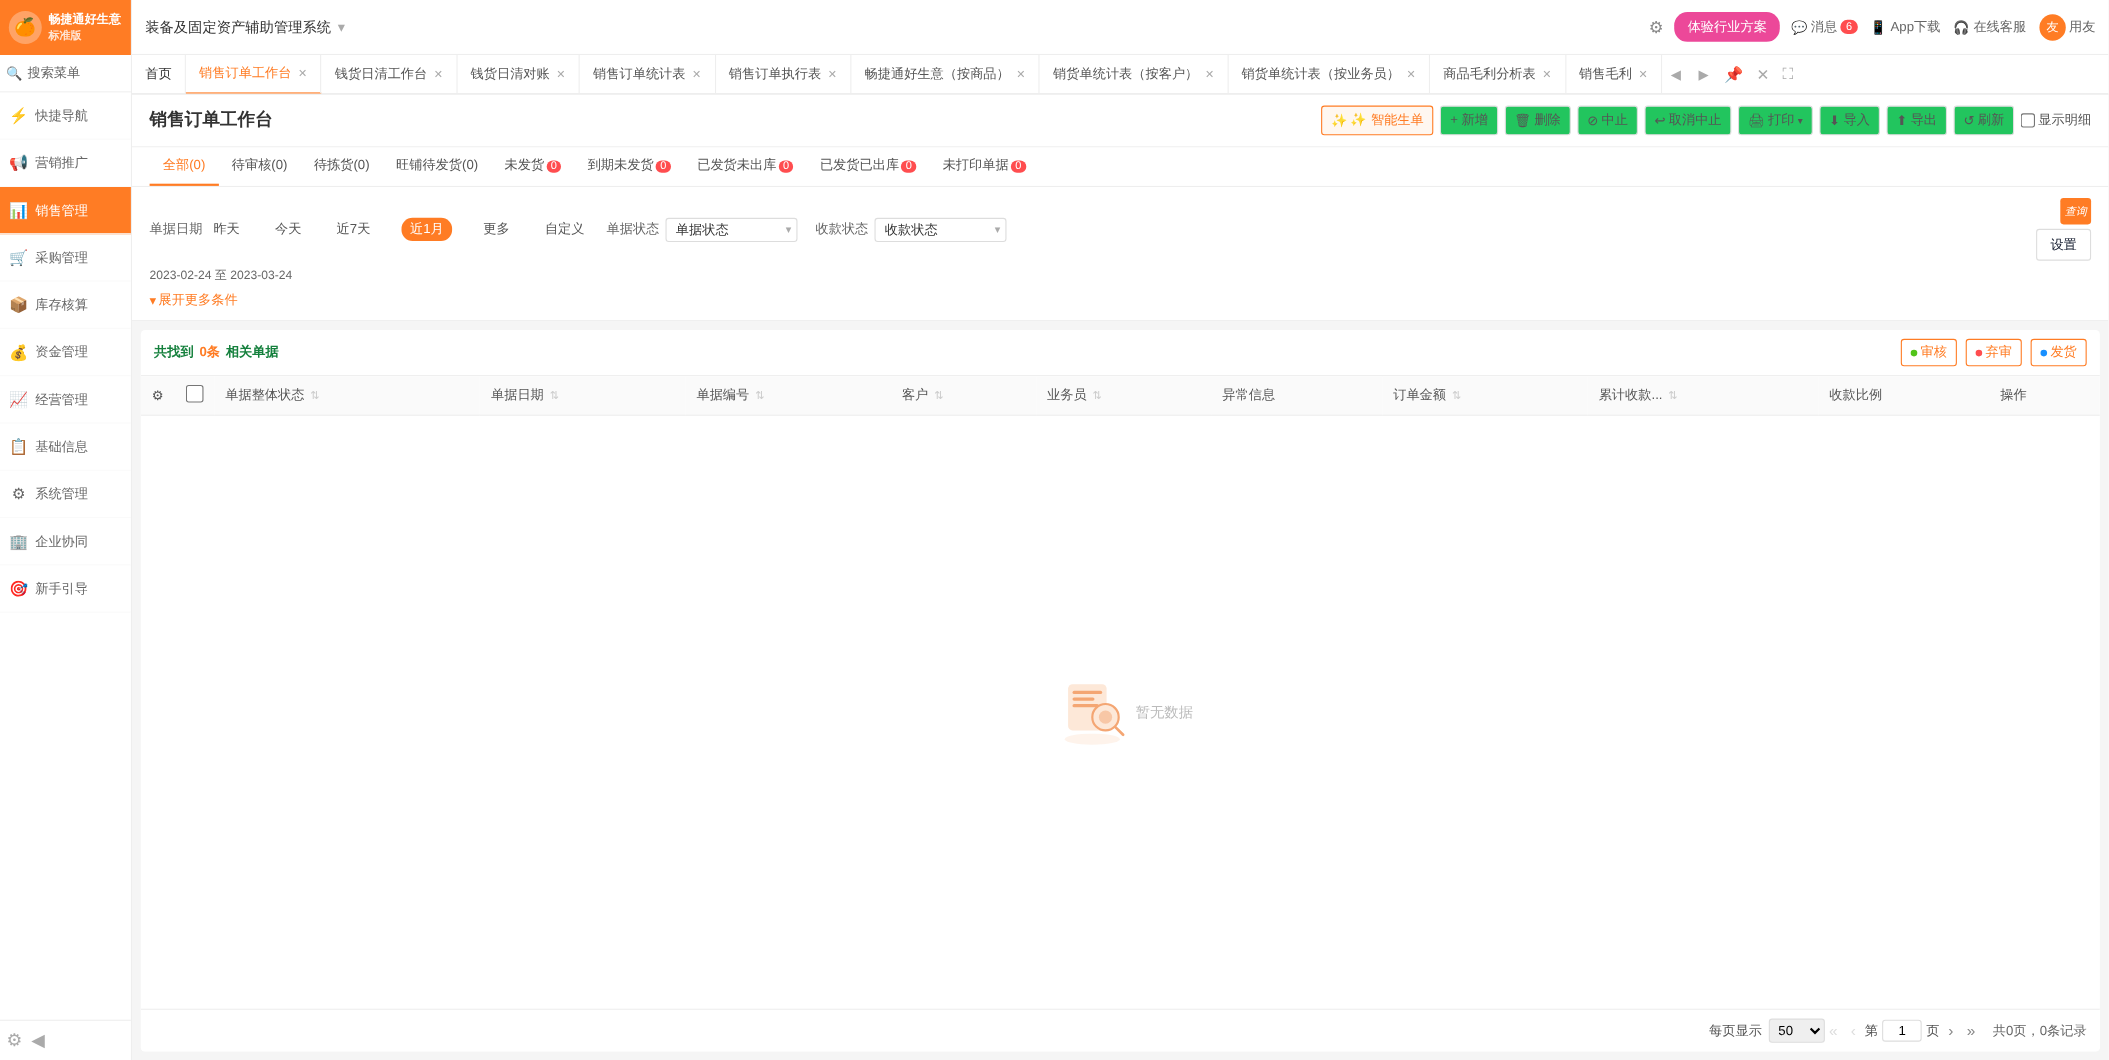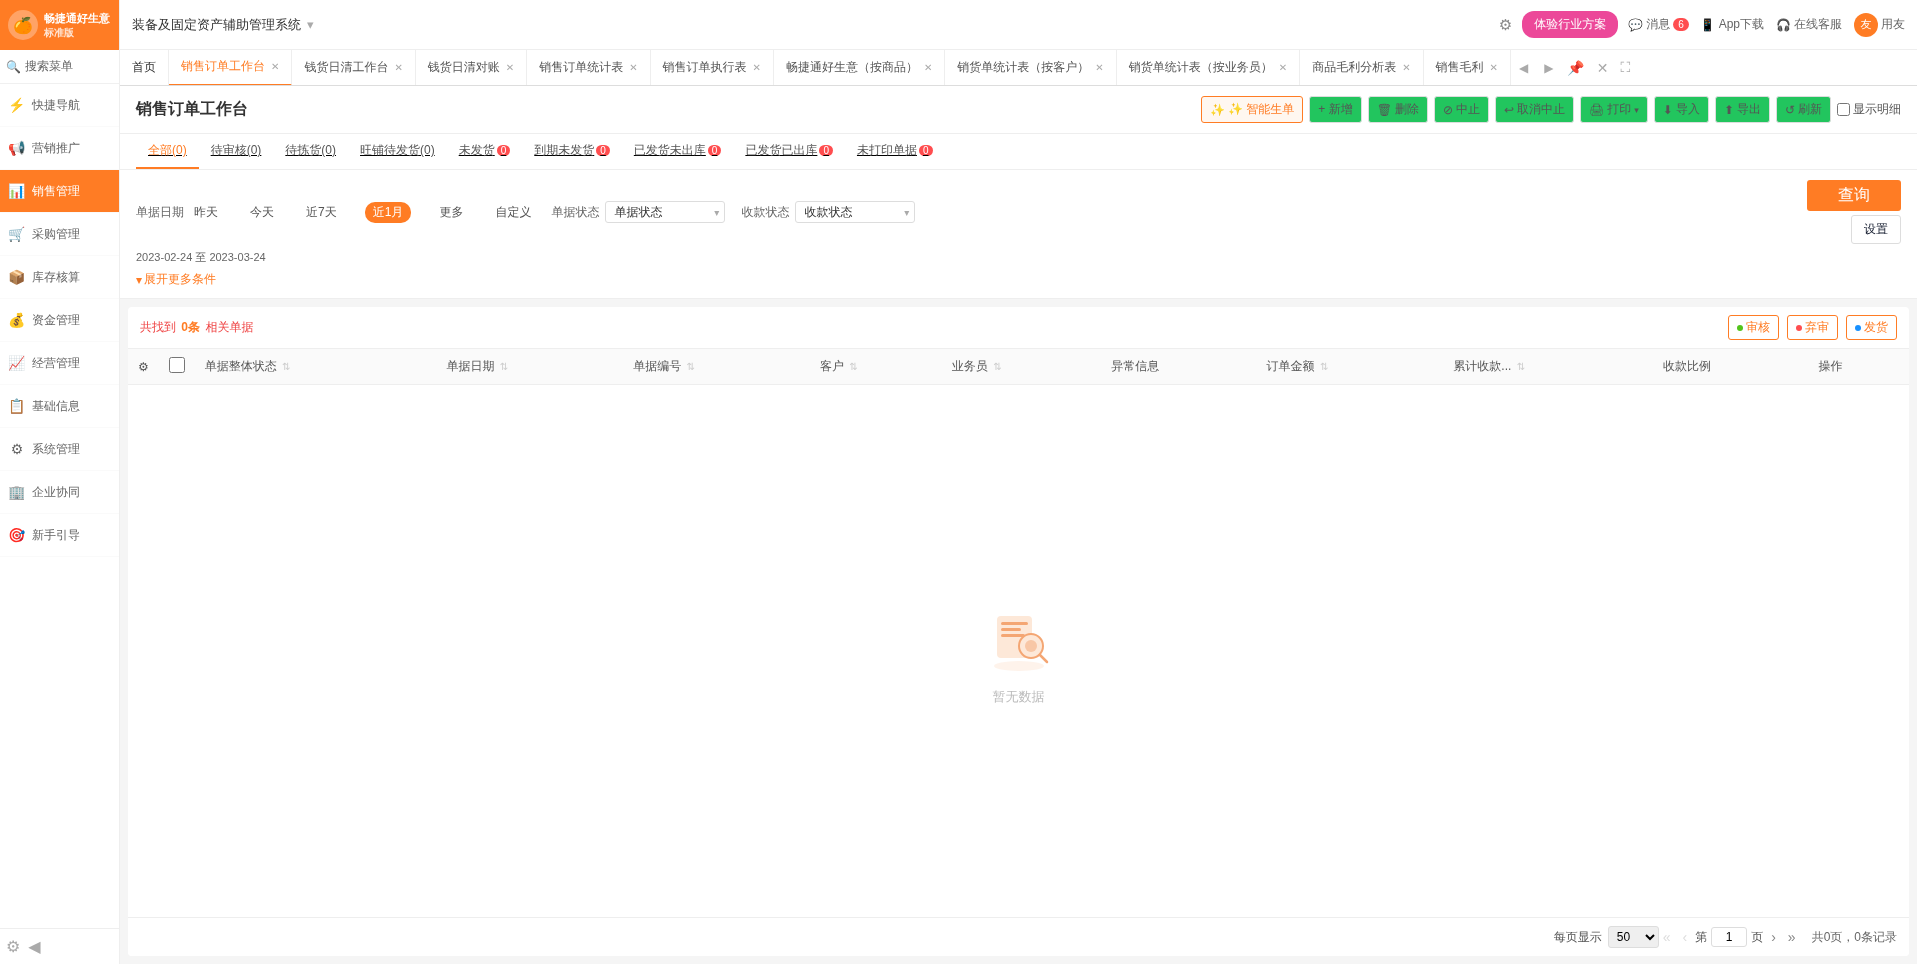--- a/index.html
+++ b/index.html
@@ -45,60 +45,60 @@
 
     
     .page-header { background: #fff; padding: 10px 16px; display: flex; align-items: center; justify-content: space-between; border-bottom: 1px solid #eee; }
     .page-title { font-size: 16px; font-weight: bold; color: #333; }
     .page-actions { display: flex; align-items: center; gap: 6px; }
     .action-btn { display: flex; align-items: center; gap: 3px; padding: 4px 8px; border: 1px solid #ddd; border-radius: 3px; cursor: pointer; background: #22c55e; color: #555; font-size: 12px; }
     .action-btn.smart { background: #fff7f0; border-color: #ff7c24; color: #ff7c24; }
     .checkbox-label { font-size: 12px; color: #555; display: flex; align-items: center; gap: 3px; cursor: pointer; }
 
     
-    .sub-tabs { background: #fff; padding: 0 16px; display: flex; gap: 0; border-bottom: 1px solid #eee; text-decoration: underline; }
+    .sub-tabs { background: #fff; padding: 0 16px; display: flex; gap: 0; border-bottom: 1px solid #eee; }
     .sub-tab { padding: 8px 12px; cursor: pointer; color: #555; font-size: 12px; border-bottom: 2px solid transparent; }
     .sub-tab.active { color: #ff7c24; border-bottom-color: #ff7c24; }
     .sub-tab .badge-red { background: #ff4d4f; color: #fff; border-radius: 10px; padding: 0 4px; font-size: 10px; margin-left: 2px; }
 
     
     .filter-area { background: #fff; padding: 10px 16px; border-bottom: 1px solid #eee; }
     .filter-row { display: flex; align-items: center; gap: 16px; flex-wrap: wrap; }
     .filter-item { display: flex; align-items: center; gap: 6px; font-size: 12px; color: #333; }
     .filter-label { color: #666; white-space: nowrap; }
     .filter-date-options { display: flex; gap: 24px; align-items: center; }
     .date-opt { cursor: pointer; color: #555; padding: 2px 4px; border-radius: 2px; }
     .date-opt.active { background: #ff7c24; color: #fff; border-radius: 10px; padding: 2px 8px; }
     .filter-select { border: 1px solid #ddd; border-radius: 3px; padding: 3px 24px 3px 8px; background: #fff; color: #333; font-size: 12px; cursor: pointer; appearance: none; min-width: 120px; }
     .filter-select-wrap { position: relative; display: inline-flex; align-items: center; }
     .filter-select-wrap .arrow { position: absolute; right: 6px; color: #aaa; font-size: 10px; pointer-events: none; }
     .expand-btn { color: #ff7c24; cursor: pointer; font-size: 12px; display: flex; align-items: center; gap: 2px; }
     .date-range { color: #666; font-size: 11px; }
-    .query-btn { background: #ff7c24; color: #fff; border: none; padding: 5px 31px; border-radius: 3px; cursor: pointer; font-size: 16px; }
+    .query-btn { background: #ff7c24; color: #fff; border: none; padding: 5px 4px; border-radius: 3px; cursor: pointer; font-size: 10px; font-style: italic; }
     .set-btn { border: 1px solid #ddd; background: #fff; color: #0f172a; padding: 5px 12px; border-radius: 3px; cursor: pointer; font-size: 12px; }
 
     
     .table-area { flex: 1; background: #fff; margin: 8px; border-radius: 4px; overflow: hidden; display: flex; flex-direction: column; }
     .table-toolbar { padding: 8px 12px; display: flex; align-items: center; justify-content: space-between; border-bottom: 1px solid #eee; }
     .table-count { font-size: 12px; color: #666; }
-    .table-count span { color: #ef4444; font-weight: normal; }
+    .table-count span { color: #15803d; font-weight: bold; }
     .table-actions { display: flex; gap: 8px; }
     .tbl-action-btn { display: flex; align-items: center; gap: 3px; padding: 3px 8px; border: 1px solid #ddd; border-radius: 3px; cursor: pointer; background: #fff; color: #555; font-size: 12px; }
     .tbl-action-btn.orange { color: #ff7c24; border-color: #ff7c24; }
 
     
     .data-table { width: 100%; border-collapse: collapse; font-size: 12px; }
     .data-table th { background: #fafafa; padding: 8px 10px; text-align: left; color: #555; font-weight: normal; border-bottom: 1px solid #eee; white-space: nowrap; cursor: pointer; }
     .data-table th .sort-icon { color: #ccc; font-size: 10px; margin-left: 2px; }
     .data-table .checkbox-col { width: 30px; }
     .data-table .settings-col { width: 24px; }
     .th-checkbox { width: 16px; height: 16px; cursor: pointer; }
 
     
-    .empty-state { flex: 1; display: flex; flex-direction: column; align-items: center; justify-content: center; padding: 40px; }
+    .empty-state { flex: 1; display: flex; flex-direction: row; align-items: center; justify-content: center; padding: 40px; }
     .empty-icon { width: 80px; height: 80px; margin-bottom: 12px; }
     .empty-text { color: #bbb; font-size: 13px; }
 
     
     .table-footer { padding: 8px 12px; display: flex; align-items: center; justify-content: space-between; border-top: 1px solid #eee; background: #fff; }
     .page-size-wrap { display: flex; align-items: center; gap: 6px; font-size: 12px; color: #555; }
     .page-size-select { border: 1px solid #ddd; border-radius: 3px; padding: 2px 4px; font-size: 12px; }
     .pagination { display: flex; align-items: center; gap: 4px; font-size: 12px; color: #555; }
     .page-btn { border: none; background: none; cursor: pointer; color: #888; padding: 2px 4px; font-size: 14px; }
     .page-btn:disabled { color: #ddd; cursor: default; }

